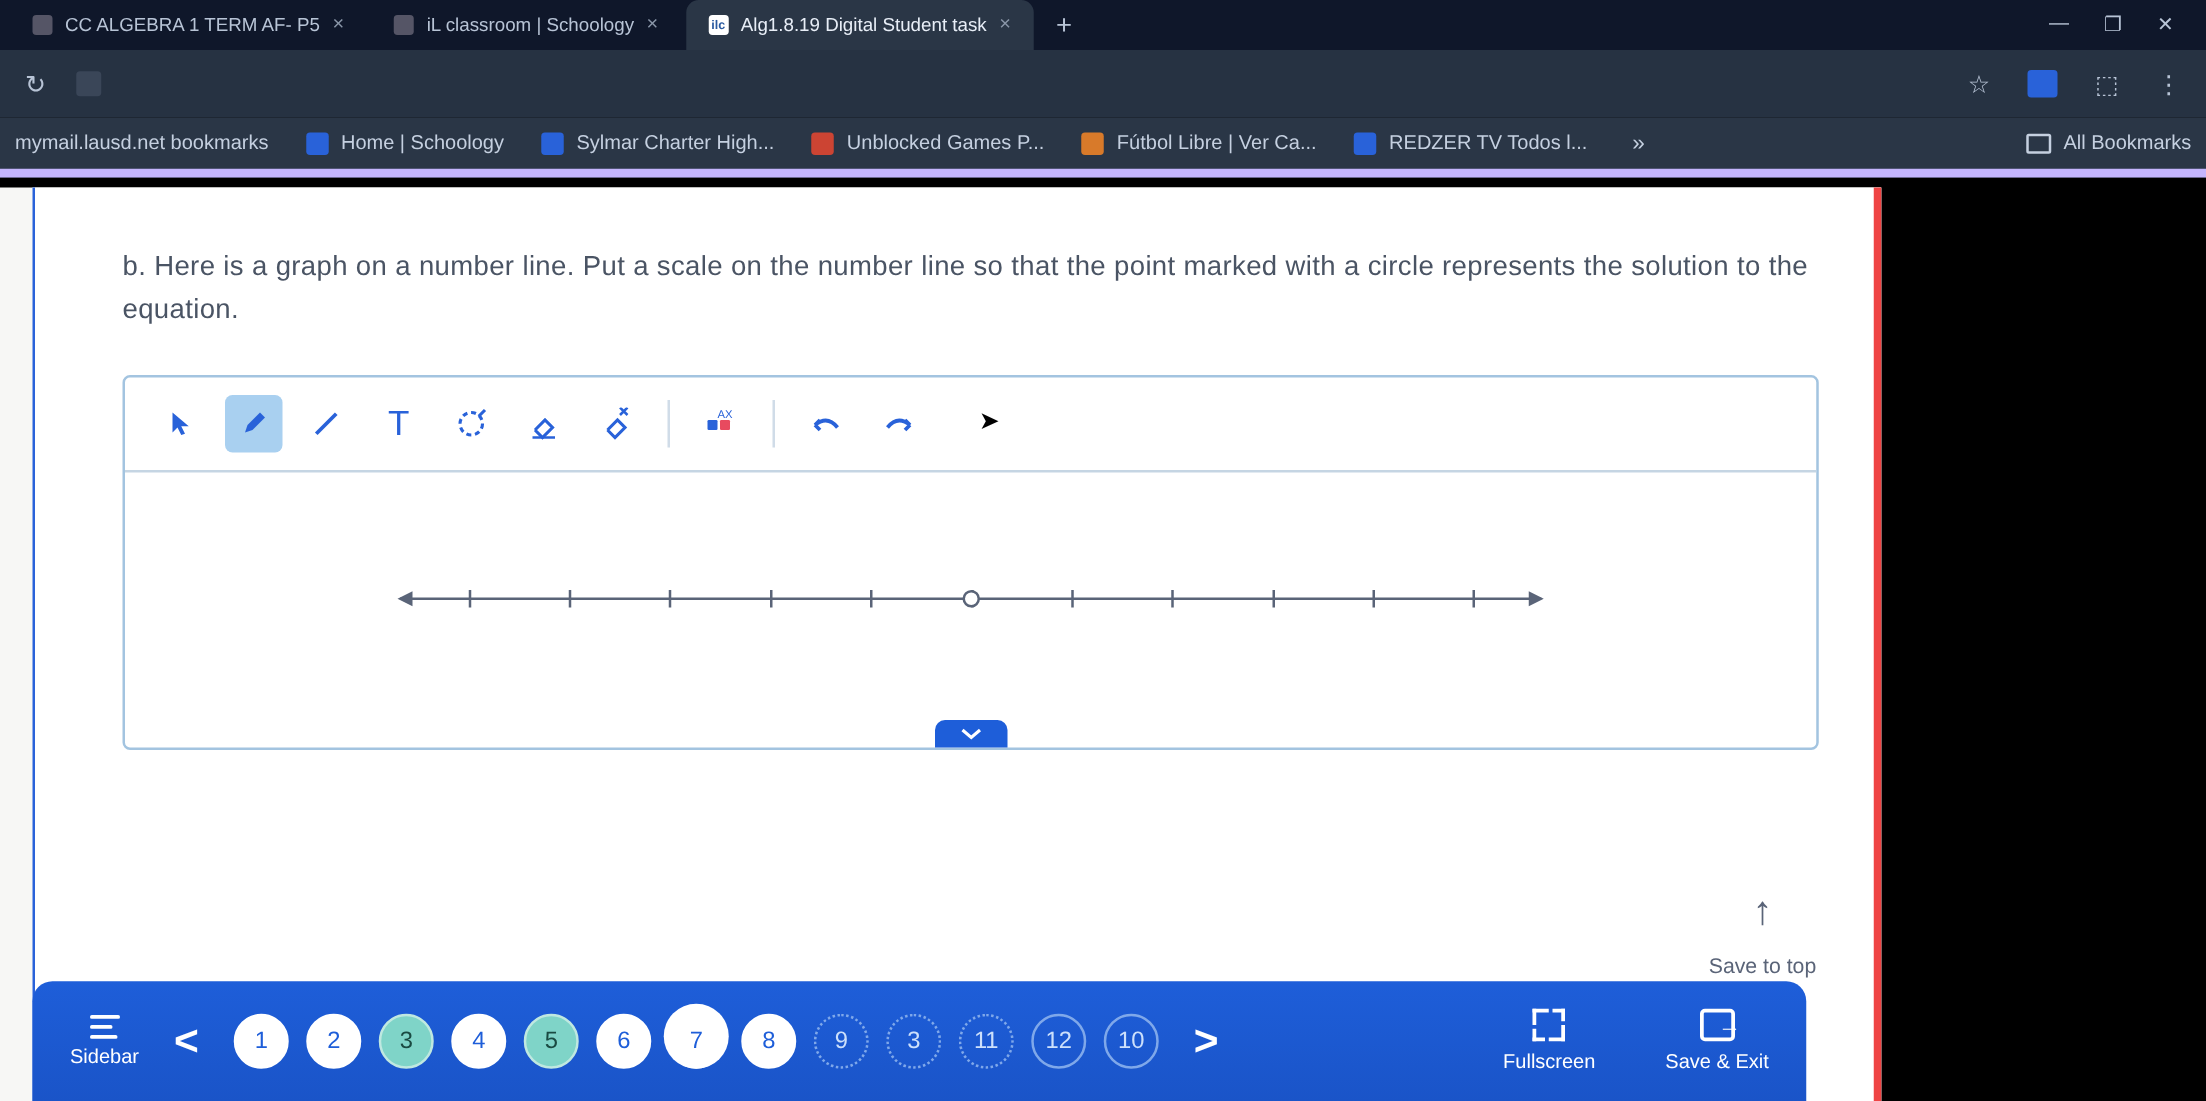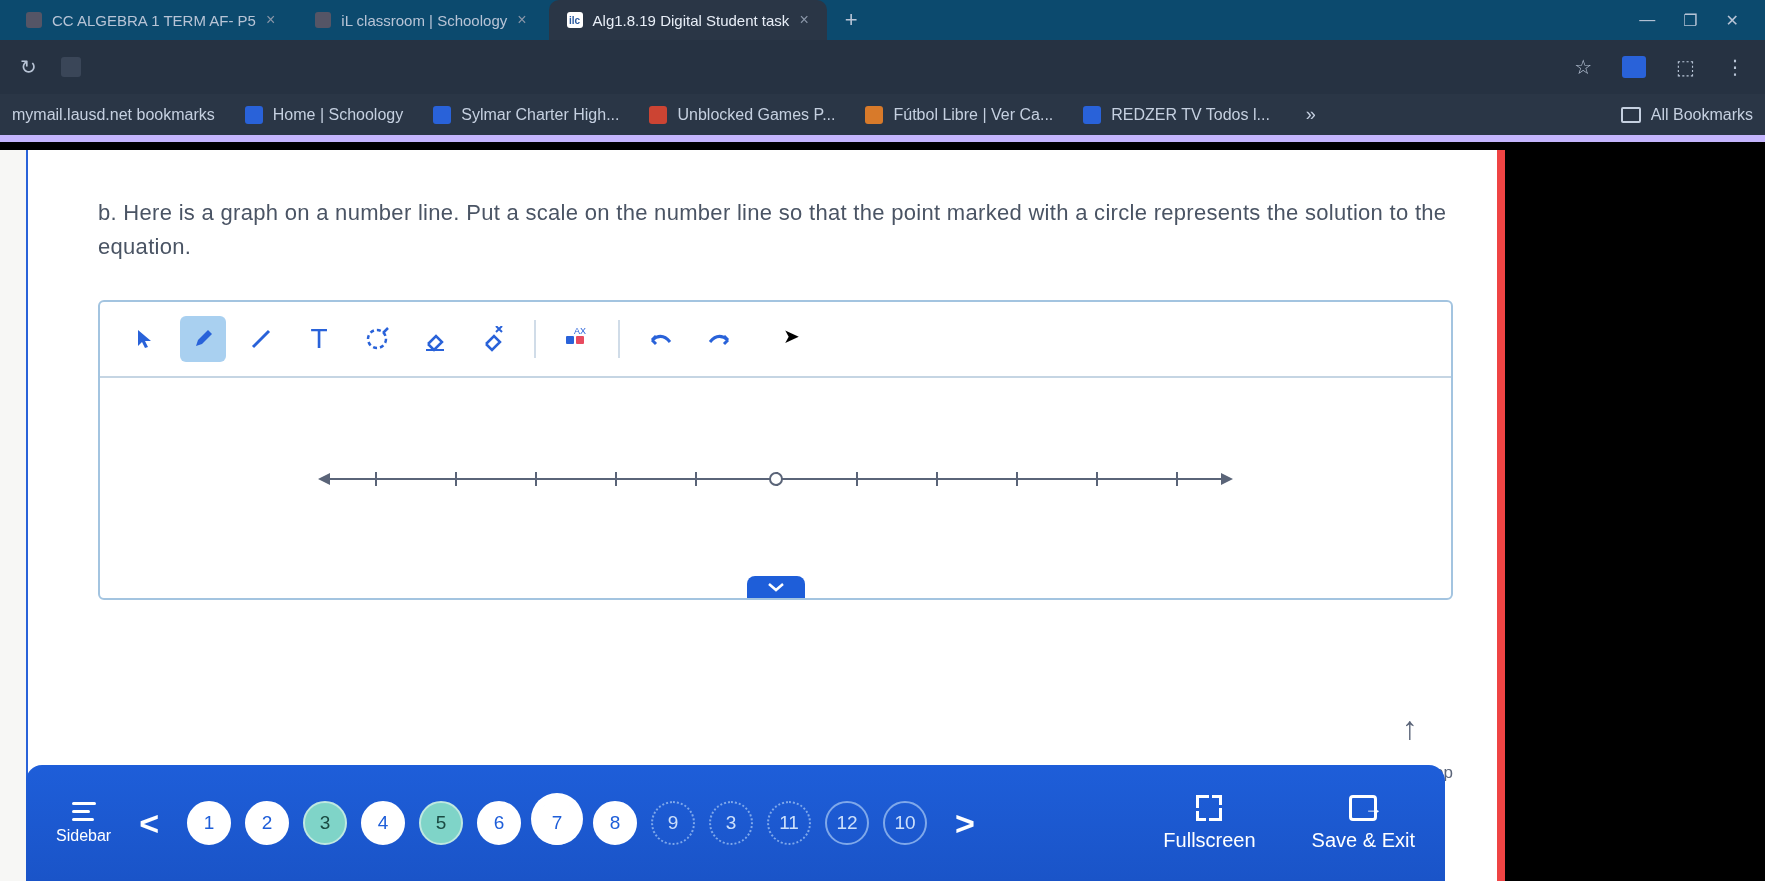--- a/index.html
+++ b/index.html
@@ -1,19 +1,19 @@
 <!DOCTYPE html>
 <html><head>
 <meta charset="utf-8">
 <style>
 *{margin:0;padding:0;box-sizing:border-box;font-family:Arial,Helvetica,sans-serif}
 body{width:1765px;height:881px;background:#000;overflow:hidden;position:relative}
 
 
-.tab-strip{height:40px;background:#0c4a6e;display:flex;align-items:center;padding:0 8px;gap:4px}
+.tab-strip{height:40px;background:#0f172a;display:flex;align-items:center;padding:0 8px;gap:4px}
 .tab{display:flex;align-items:center;gap:10px;padding:0 18px;height:40px;border-radius:10px 10px 0 0;color:#b8c4d6;font-size:15px;max-width:340px;cursor:pointer}
 .tab.active{background:#2a3646;color:#e8eef7}
 .tab .favicon{width:16px;height:16px;background:#556;border-radius:3px;flex:0 0 16px}
 .tab .favicon.ilc{background:#fff;color:#2a5aa0;font-size:10px;font-weight:bold;display:flex;align-items:center;justify-content:center}
 .tab-close{color:#8a96a8;font-size:16px;margin-left:auto}
 .new-tab{color:#b8c4d6;font-size:22px;padding:0 14px;cursor:pointer}
 .win-controls{margin-left:auto;display:flex;gap:28px;color:#b8c4d6;font-size:16px;padding-right:18px}
 .win-controls span{cursor:pointer}
 
 .addr-bar{height:54px;background:#263242;display:flex;align-items:center;padding:0 20px;gap:24px;color:#b8c4d6}
@@ -30,21 +30,21 @@
 .bk-icon{width:18px;height:18px;background:#4a5a72;border-radius:3px;flex:0 0 18px}
 .bk-icon.red{background:#c43}
 .bk-icon.blue{background:#2962d9}
 .bk-icon.orange{background:#d87a2a}
 .bk-overflow{margin-left:6px;color:#c5d0e0;font-size:18px}
 .bk-all{margin-left:auto;display:flex;align-items:center;gap:10px}
 .bk-folder{width:20px;height:16px;border:2px solid #c5d0e0;border-radius:2px}
 
 
 .page{position:absolute;top:150px;left:0;right:260px;bottom:0;background:#f7f7f5}
-.page-inner{position:absolute;top:0;left:26px;right:0;bottom:0;background:#fff;border-left:2px solid #2962d9;border-right:8px solid #ef4444;padding:46px 44px 0 70px}
+.page-inner{position:absolute;top:0;left:26px;right:0;bottom:0;background:#fff;border-left:2px solid #2962d9;border-right:6px solid #ef4444;padding:46px 44px 0 70px}
 .question-text{color:#4a5464;font-size:22px;line-height:1.55;letter-spacing:.3px;margin-bottom:36px}
 
 .workspace{border:2px solid #a3c4e0;border-radius:6px;background:#fff}
 .ws-toolbar{display:flex;align-items:center;gap:12px;padding:14px 22px;border-bottom:2px solid #c5d5e3}
 .ws-tool{width:46px;height:46px;display:flex;align-items:center;justify-content:center;border-radius:6px;color:#2962d9;font-size:22px;cursor:pointer}
 .ws-tool.sel{background:#a9d0f0}
 .ws-toolbar .sep{width:2px;height:38px;background:#d0dce8;margin:0 6px}
 
 .ws-label-row{display:flex;align-items:center;padding:18px 28px;border-bottom:1px solid #e2e6ea00}
 .ws-label{color:#6a7486;font-size:22px;letter-spacing:.5px}
@@ -63,36 +63,36 @@
 .nl-arrow.left{left:-2px;border-right:12px solid #5a6478}
 .nl-arrow.right{right:-2px;border-left:12px solid #5a6478}
 
 .expand-tab{position:absolute;left:50%;transform:translateX(-50%);bottom:0;width:58px;height:22px;background:#1e5ed9;border-radius:8px 8px 0 0;display:flex;align-items:center;justify-content:center;color:#fff}
 
 
 .back-to-top{position:absolute;right:40px;top:560px;width:110px;text-align:center;color:#5a6478;font-size:17px}
 .back-to-top .arrow-up{font-size:32px;color:#5a6478;margin-bottom:16px}
 
 
-.bottom-nav{position:absolute;left:26px;right:60px;bottom:0;height:116px;background:linear-gradient(#1e5ed9,#1a54c8);border-radius:16px 16px 0 0;display:flex;align-items:center;padding:0 30px;gap:20px;color:#fff}
+.bottom-nav{position:absolute;left:26px;right:60px;bottom:0;height:96px;background:linear-gradient(#1e5ed9,#1a54c8);border-radius:16px 16px 0 0;display:flex;align-items:center;padding:0 30px;gap:20px;color:#fff}
 .sidebar-btn{display:flex;flex-direction:column;align-items:center;gap:6px;cursor:pointer}
 .sidebar-btn .ham{display:flex;flex-direction:column;gap:5px}
 .sidebar-btn .ham div{width:24px;height:3px;background:#fff;border-radius:2px}
 .sidebar-btn .ham div:nth-child(2){width:18px}
 .sidebar-btn .ham div:nth-child(3){width:22px}
 .nav-arrow{font-size:34px;font-weight:bold;cursor:pointer;padding:0 8px}
 .card-circles{display:flex;gap:14px;align-items:center}
 .card-num{width:44px;height:44px;border-radius:50%;display:flex;align-items:center;justify-content:center;font-size:19px;font-weight:500;cursor:pointer;border:2px solid #7fa8ea}
 .card-num.filled{background:#fff;color:#1e5ed9;border-color:#fff}
 .card-num.done{background:#7fd4c8;color:#1a4a42;border-color:#bfe8e0}
 .card-num.current{background:#fff;color:#1e5ed9;border:none;position:relative;box-shadow:0 -4px 0 4px #fff}
 .card-num.dashed{border-style:dotted;color:#cde0fb}
 .card-num.plain{color:#cde0fb}
 .nav-right{margin-left:auto;display:flex;gap:56px;align-items:center}
-.nav-action{display:flex;flex-direction:column;align-items:center;gap:8px;cursor:pointer;font-size:20px}
+.nav-action{display:flex;flex-direction:column;align-items:center;gap:8px;cursor:pointer;font-size:16px}
 .fullscreen-icon{width:26px;height:26px;position:relative}
 .fullscreen-icon::before,.fullscreen-icon::after{content:'';position:absolute;width:10px;height:10px;border:3px solid #fff}
 .fullscreen-icon::before{top:0;left:0;border-right:none;border-bottom:none}
 .fullscreen-icon::after{bottom:0;right:0;border-left:none;border-top:none}
 .fs-tr,.fs-bl{position:absolute;width:10px;height:10px;border:3px solid #fff}
 .fs-tr{top:0;right:0;border-left:none;border-bottom:none}
 .fs-bl{bottom:0;left:0;border-right:none;border-top:none}
 .save-exit-icon{width:28px;height:26px;border:3px solid #fff;border-radius:4px;position:relative}
 .save-exit-icon::after{content:'→';position:absolute;right:-8px;top:0;color:#fff;font-size:18px;font-weight:bold}
 

